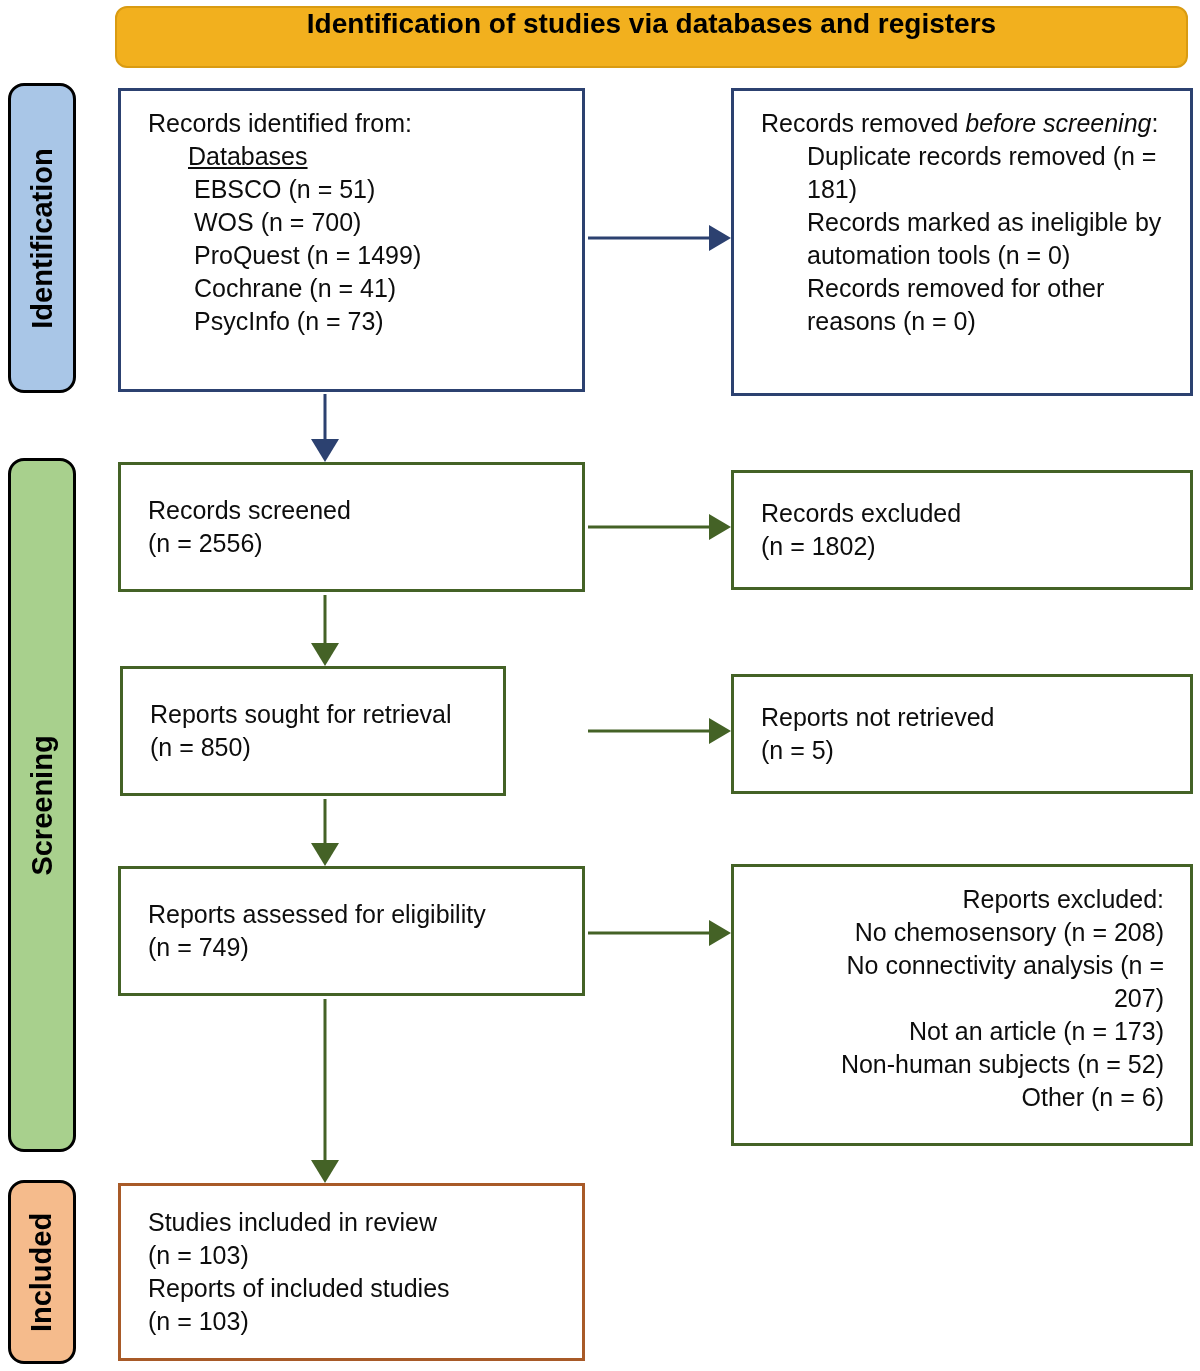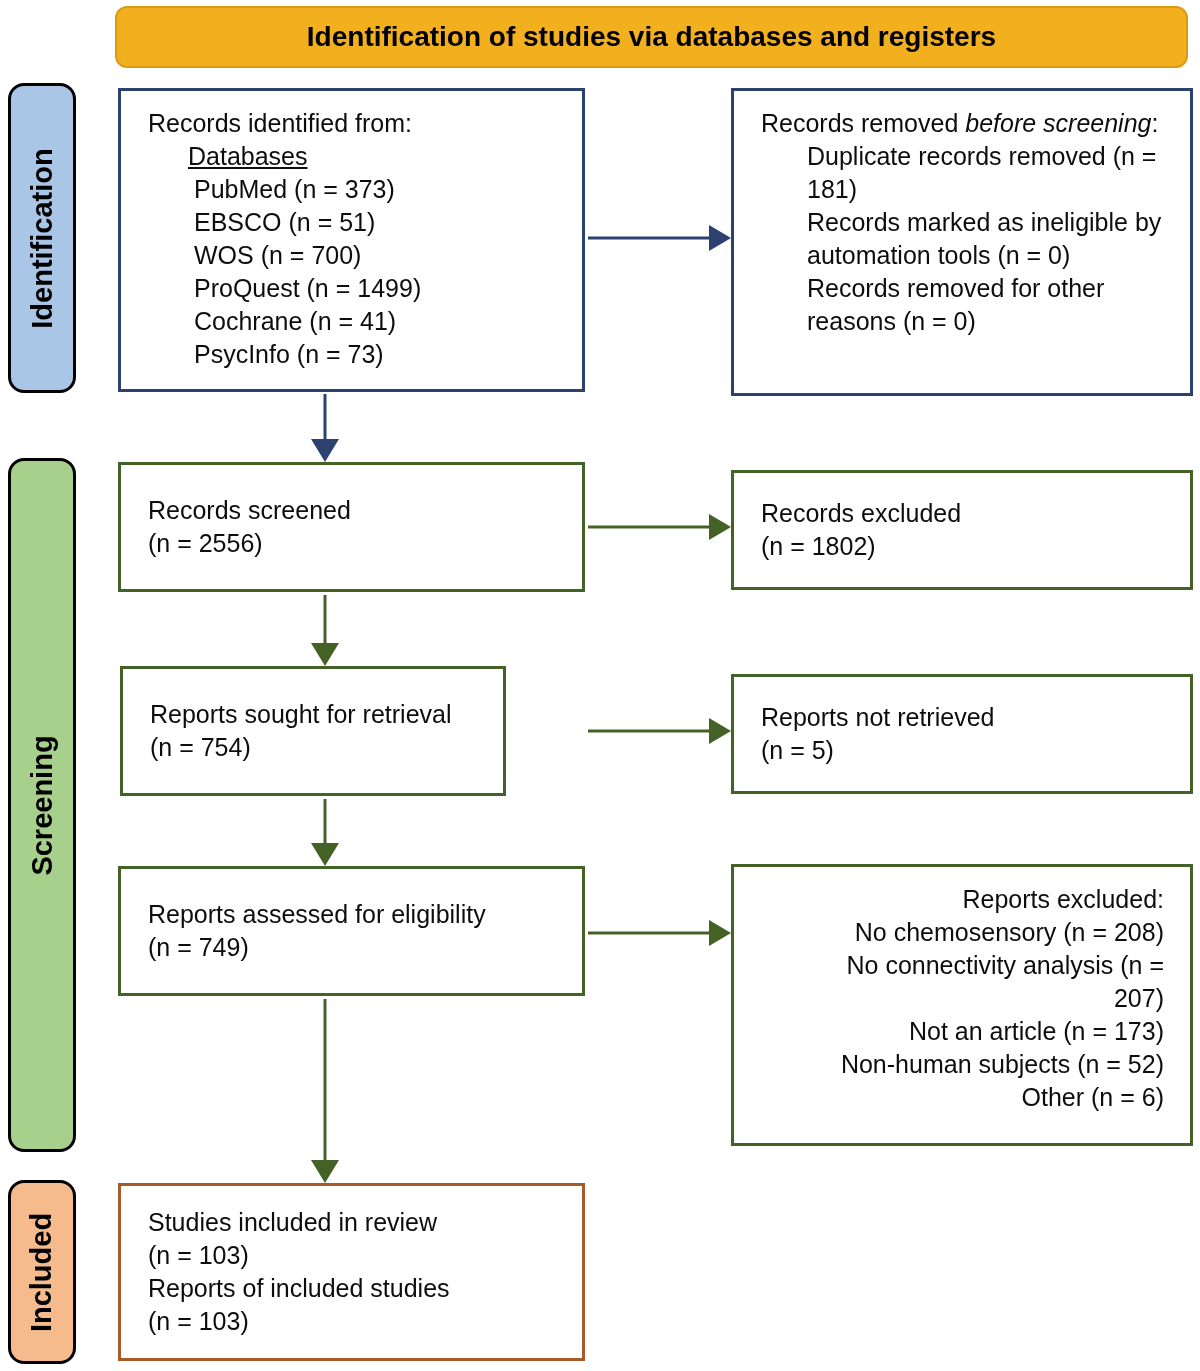--- a/index.html
+++ b/index.html
@@ -13,21 +13,21 @@
     --included-fill:#F5BB8C;
   }
   html,body{margin:0;padding:0;}
   body{
     width:1200px;height:1371px;position:relative;background:#ffffff;
     font-family:"Liberation Sans", sans-serif;color:#0d0d0d;
   }
   .banner{
     position:absolute;left:115px;top:6px;width:1073px;height:62px;
     background:var(--banner-fill);border:2px solid var(--banner-border);
-    border-radius:12px;display:flex;align-items:center;justify-content:center;
+    border-radius:12px;display:flex;justify-content:center;
     box-sizing:border-box;
   }
   .banner span{font-size:28px;font-weight:bold;color:#000;}
   .vlabel{
     position:absolute;left:8px;width:68px;border:3px solid #000;border-radius:16px;
     display:flex;align-items:center;justify-content:center;box-sizing:border-box;
   }
   .vlabel span{
     transform:rotate(-90deg);white-space:nowrap;font-weight:bold;font-size:29px;color:#000;
   }
@@ -88,21 +88,20 @@
 <div class="vlabel screening">
   <span>Screening</span>
 </div>
 <div class="vlabel included">
   <span>Included</span>
 </div>
 
 <div class="box navy listy b-identified">
   <div>Records identified from:</div>
   <div class="indent-1 underline">Databases</div>
-  <div class="indent-2">PubMed (n = 373)</div>
   <div class="indent-2">EBSCO (n = 51)</div>
   <div class="indent-2">WOS (n = 700)</div>
   <div class="indent-2">ProQuest (n = 1499)</div>
   <div class="indent-2">Cochrane (n = 41)</div>
   <div class="indent-2">PsycInfo (n = 73)</div>
 </div>
 
 <div class="box navy listy b-removed">
   <div><span>Records removed </span><i>before screening</i><span>:</span></div>
   <div class="indent-2">Duplicate records removed (n = 181)</div>
@@ -114,21 +113,21 @@
   <div>Records screened</div>
   <div>(n = 2556)</div>
 </div>
 <div class="box green centered b-excluded1">
   <div>Records excluded</div>
   <div>(n = 1802)</div>
 </div>
 
 <div class="box green centered b-sought">
   <div>Reports sought for retrieval</div>
-  <div>(n = 754)</div>
+  <div>(n = 850)</div>
 </div>
 <div class="box green centered b-notretrieved">
   <div>Reports not retrieved</div>
   <div>(n = 5)</div>
 </div>
 
 <div class="box green centered b-assessed">
   <div>Reports assessed for eligibility</div>
   <div>(n = 749)</div>
 </div>

